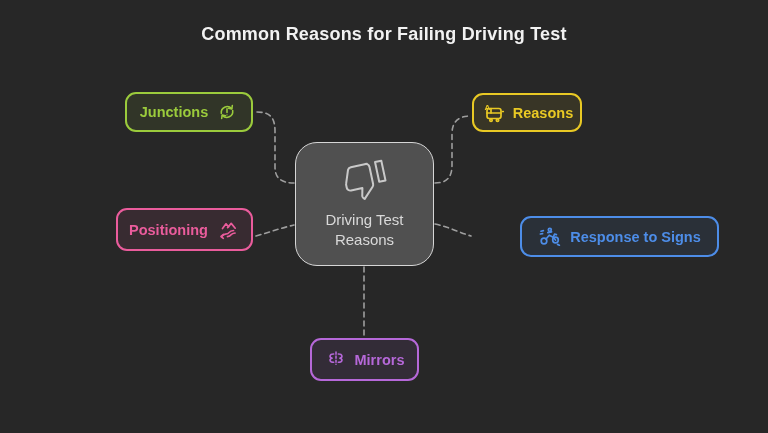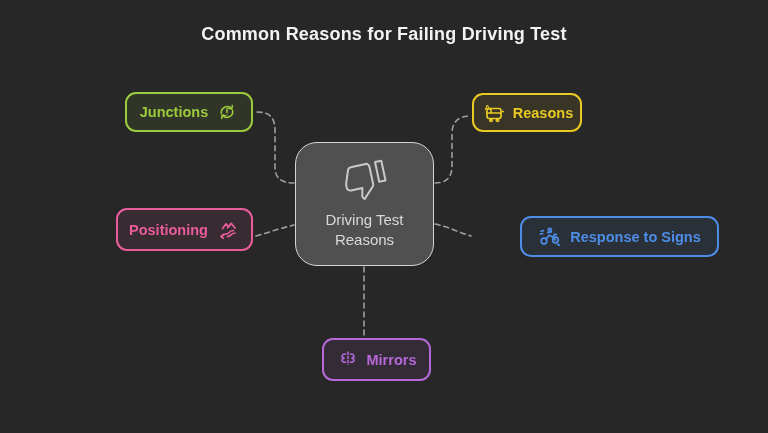--- a/index.html
+++ b/index.html
@@ -39,21 +39,21 @@
     display:flex;flex-direction:column;align-items:center;justify-content:center;
     color:var(--center-text,#D9D9D9);
     font-size:15px;font-weight:400;line-height:1.32;
     cursor:pointer;
   }
   .center-node .thumb{transform:rotate(-12deg);margin-bottom:7px;}
   .n-junctions{left:125px;top:92px;width:128px;height:40px;}
   .n-control{left:472px;top:93px;width:110px;height:39px;}
   .n-positioning{left:116px;top:208px;width:137px;height:43px;}
   .n-response{left:472px;top:216px;width:199px;height:41px;margin-left:48px;}
-  .n-mirrors{left:310px;top:338px;width:109px;height:43px;margin-left:12px;}
+  .n-mirrors{left:310px;top:338px;width:109px;height:43px;}
   .ic{stroke:currentColor;fill:none;stroke-width:1.7;stroke-linecap:round;stroke-linejoin:round;}
 </style>
 </head>
 <body>
 
 <div class="stage">
 
   <h1 class="title">Common Reasons for Failing Driving Test</h1>
 
   <svg class="connectors" width="768" height="433" viewBox="0 0 768 433">

